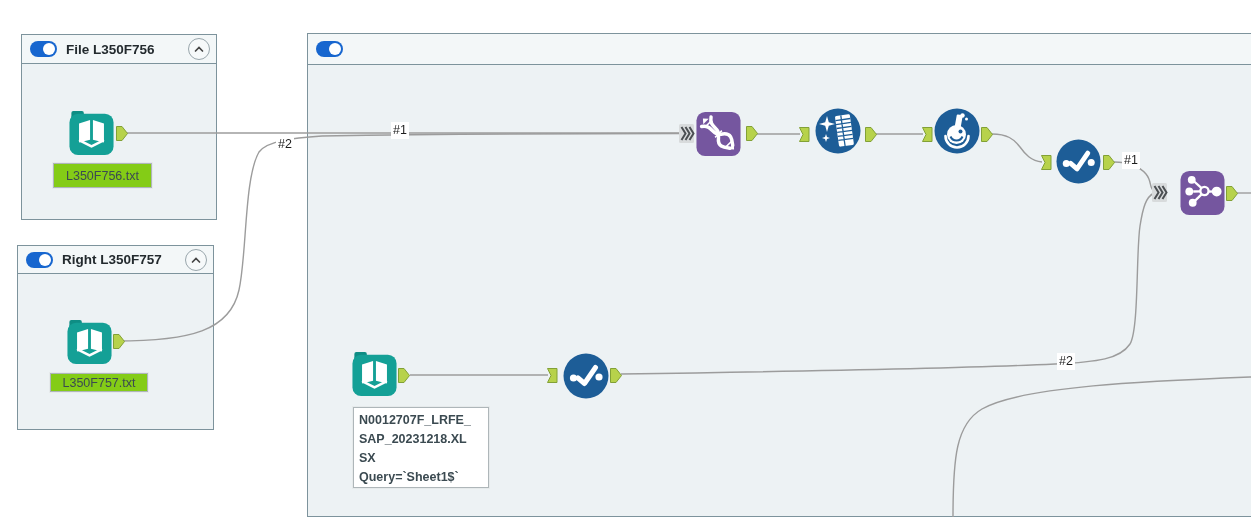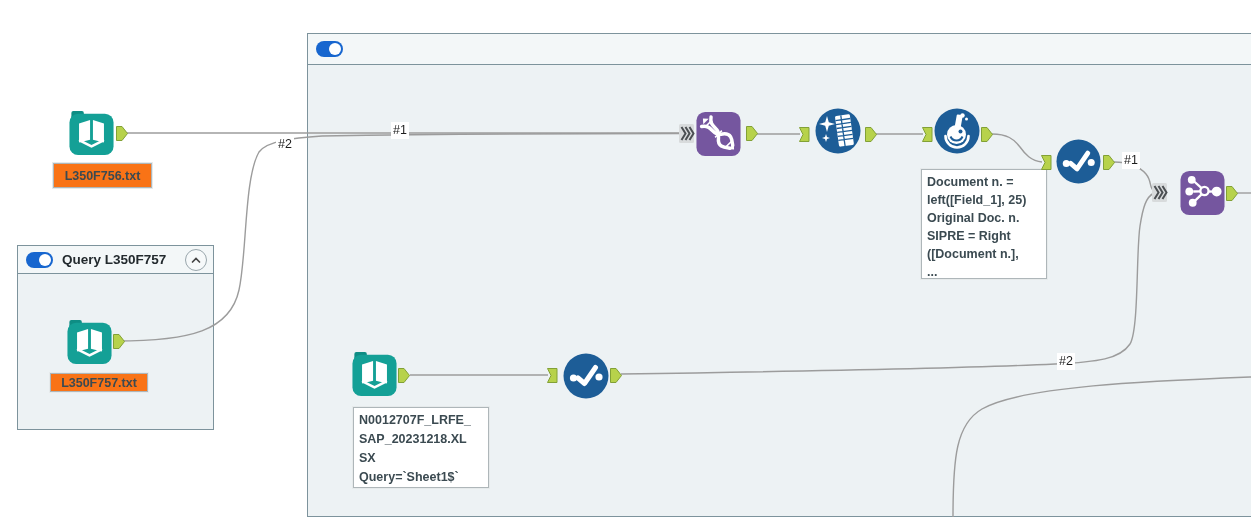--- a/index.html
+++ b/index.html
@@ -19,39 +19,52 @@
   .toggle .knob{position:absolute;right:2px;top:2px;width:12px;height:12px;border-radius:50%;background:#fff}
   .collapse-btn{width:22px;height:22px;border-radius:50%;background:#f6f9fa;border:1px solid #99a6ac;
     display:flex;align-items:center;justify-content:center;flex:0 0 auto;cursor:pointer}
   .tool{position:absolute;cursor:pointer}
   .anchor{position:absolute}
   .wires{position:absolute;left:0;top:0;pointer-events:none;z-index:3}
   .wires path{fill:none;stroke:var(--wire);stroke-width:1.4}
   .toolz{z-index:4}
   .conn-label{position:absolute;z-index:5;background:#fff;padding:0 2px;font-size:12.5px;
     font-weight:400;color:#1e1e1e;line-height:17px}
-  .tool-label{position:absolute;z-index:4;background:#f97316;border:1px solid #aeb6b9;
+  .tool-label{position:absolute;z-index:4;background:#84cc16;border:1px solid #aeb6b9;
     box-shadow:0 0 0 1px #e6eaeb;display:flex;align-items:center;justify-content:center;
-    font-size:12.5px;font-weight:700;color:var(--ann-text);white-space:nowrap;cursor:pointer}
+    font-size:12.5px;font-weight:400;color:var(--ann-text);white-space:nowrap;cursor:pointer}
   .annotation{position:absolute;z-index:4;background:#fff;border:1px solid #aeb6b9;
     box-shadow:0 0 0 1px #e6eaeb;font-size:12.5px;font-weight:600;color:var(--ann-text);
     white-space:pre-line;line-height:18px;padding:3px 5px;cursor:pointer}
 </style>
 </head>
 <body>
 
 <div class="canvas">
 
+  <div class="container" style="left:21px;top:34px;width:196px;height:186px">
+    <div class="hdr" style="height:29px">
+      <span class="toggle">
+          <span class="knob"></span>
+        </span>
+      <span class="hdr-title">File L350F756</span>
+      <span class="collapse-btn">
+        <svg width="12" height="12" viewBox="0 0 12 12">
+          <path d="M2.5 8 L6 4.5 L9.5 8" stroke="#454545" stroke-width="1.7" fill="none" stroke-linecap="round"></path>
+        </svg>
+      </span>
+    </div>
+  </div>
 
   <div class="container" style="left:17px;top:245px;width:197px;height:185px">
     <div class="hdr" style="height:28px">
       <span class="toggle">
           <span class="knob"></span>
         </span>
-      <span class="hdr-title">Query L350F757</span>
+      <span class="hdr-title">Right L350F757</span>
       <span class="collapse-btn">
         <svg width="12" height="12" viewBox="0 0 12 12">
           <path d="M2.5 8 L6 4.5 L9.5 8" stroke="#454545" stroke-width="1.7" fill="none" stroke-linecap="round"></path>
         </svg>
       </span>
     </div>
   </div>
 
   <div class="container" style="left:307px;top:33px;width:960px;height:484px">
     <div class="hdr" style="height:31px">
@@ -170,26 +183,20 @@
       <circle cx="26.5" cy="23.5" r="2" fill="var(--blue)"></circle>
       <path d="M16.5 28.5 a6.5 6.5 0 0 0 12 0" stroke="var(--blue)" stroke-width="2" fill="none"></path>
       <path d="M11.5 28 a11.5 11.5 0 0 0 23 0" stroke="#fff" stroke-width="2.6" fill="none" stroke-linecap="round"></path>
     </svg>
   </div>
   <span class="anchor toolz" style="left:981px;top:127px">
     <svg width="12" height="15">
         <path d="M0.5 0.5 H6 L11.5 7.5 L6 14.5 H0.5 Z" fill="var(--anchor)" stroke="var(--anchor-stroke)"></path>
       </svg>
   </span>
-  <div class="annotation" style="left:921px;top:169px;width:126px;height:110px">Document n. =
-left([Field_1], 25)
-Original Doc. n.
-SIPRE = Right
-([Document n.],
-...</div>
 
   <span class="anchor toolz" style="left:1041px;top:155px">
     <svg width="11" height="15">
         <path d="M0.5 0.5 L10 0.5 L10 14.5 L0.5 14.5 L4 7.5 Z" fill="var(--anchor)" stroke="var(--anchor-stroke)"></path>
       </svg>
   </span>
   <div class="tool toolz" style="left:1056px;top:139px;width:45px;height:45px">
     <svg width="45" height="45" viewBox="0 0 46 46">
       <circle cx="23" cy="23" r="22.5" fill="var(--blue)"></circle>
       <circle cx="10.5" cy="25" r="3.6" fill="#fff"></circle>

